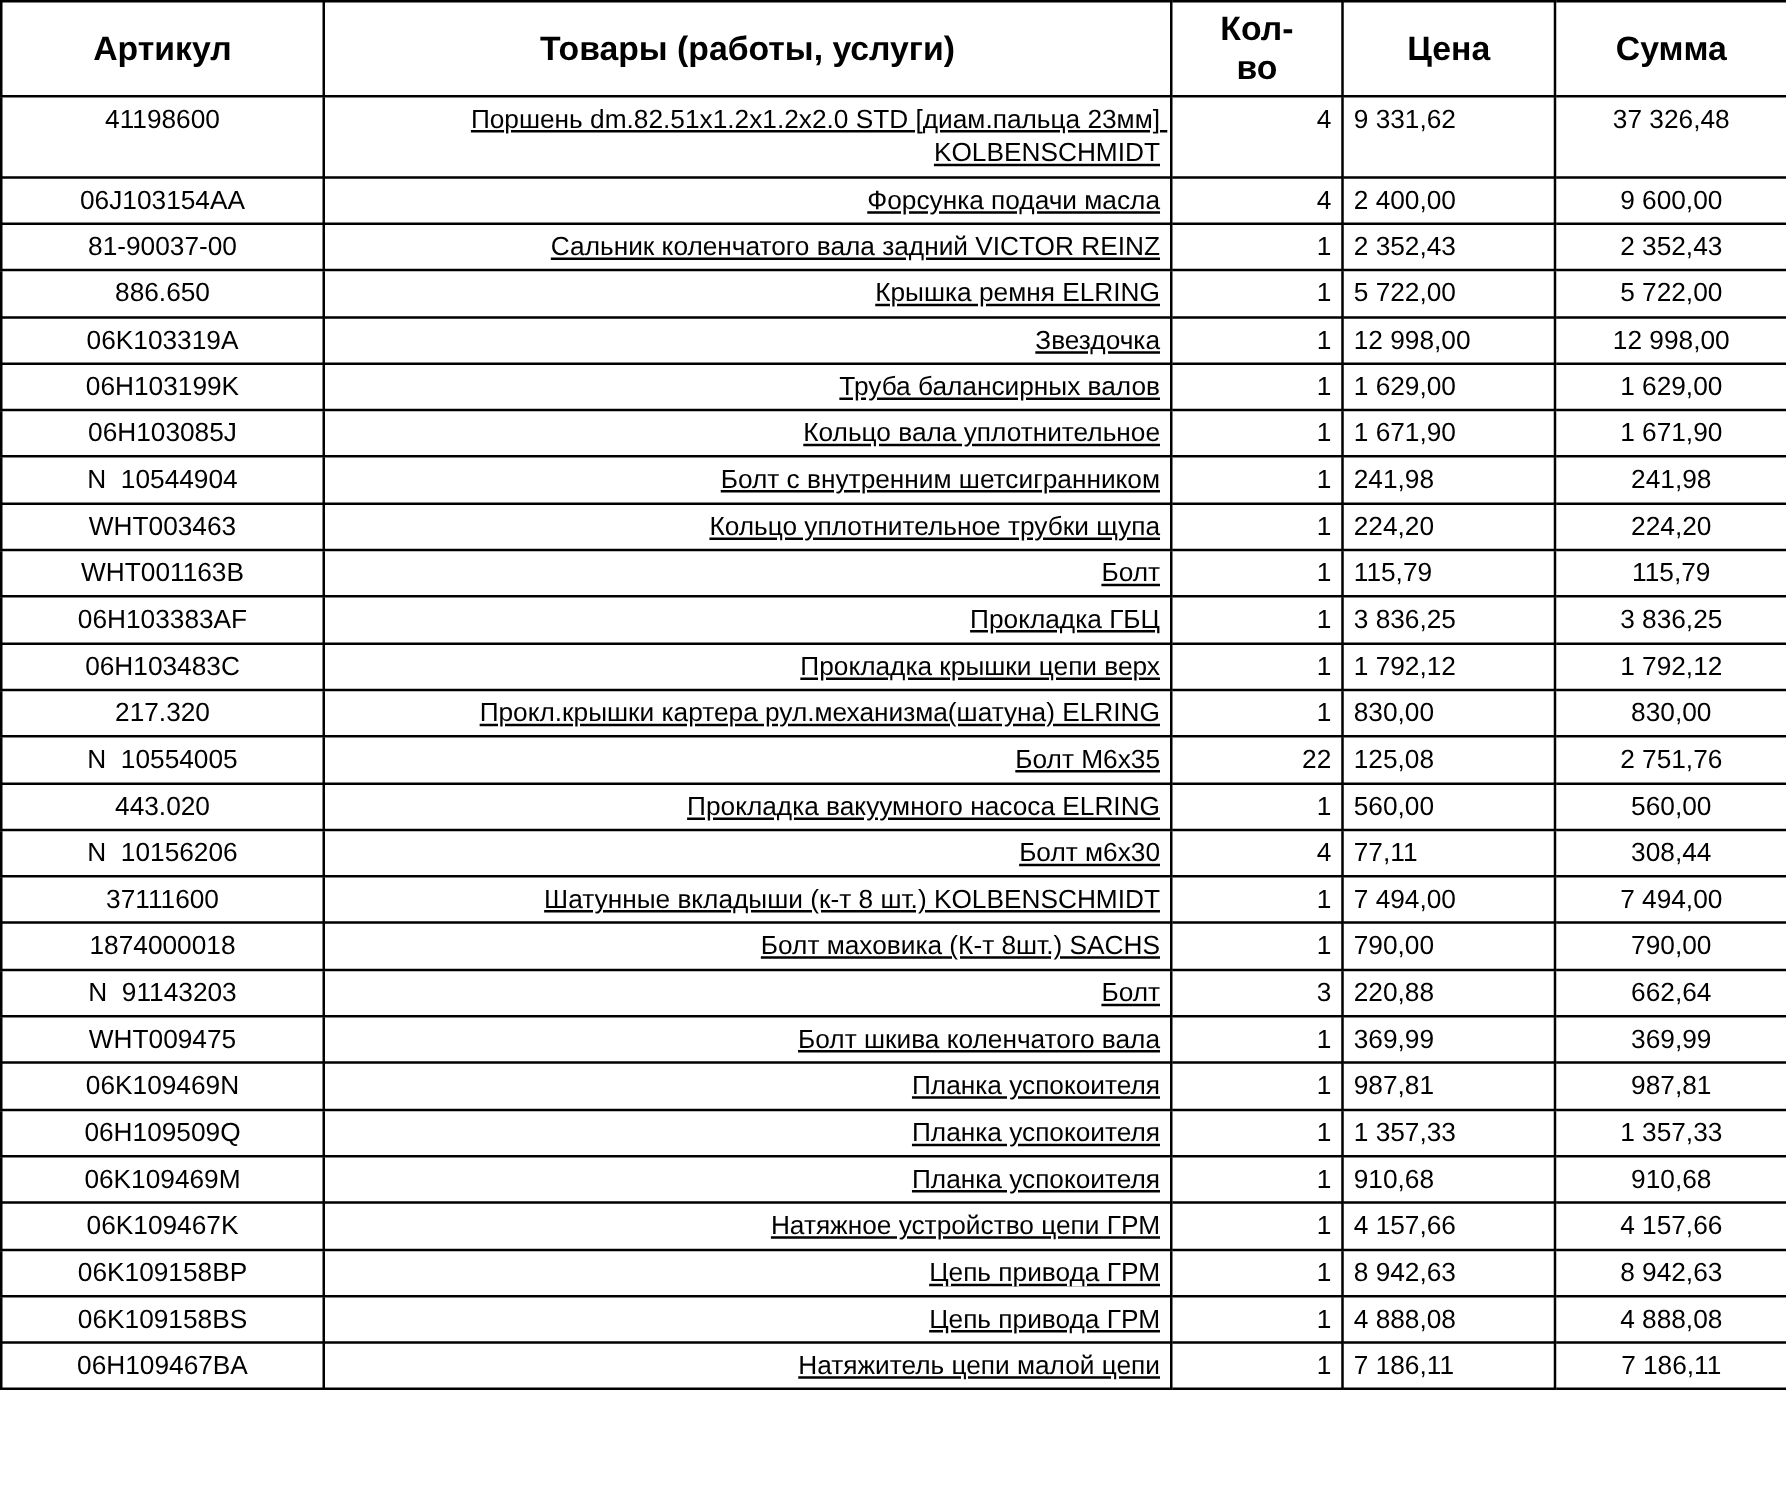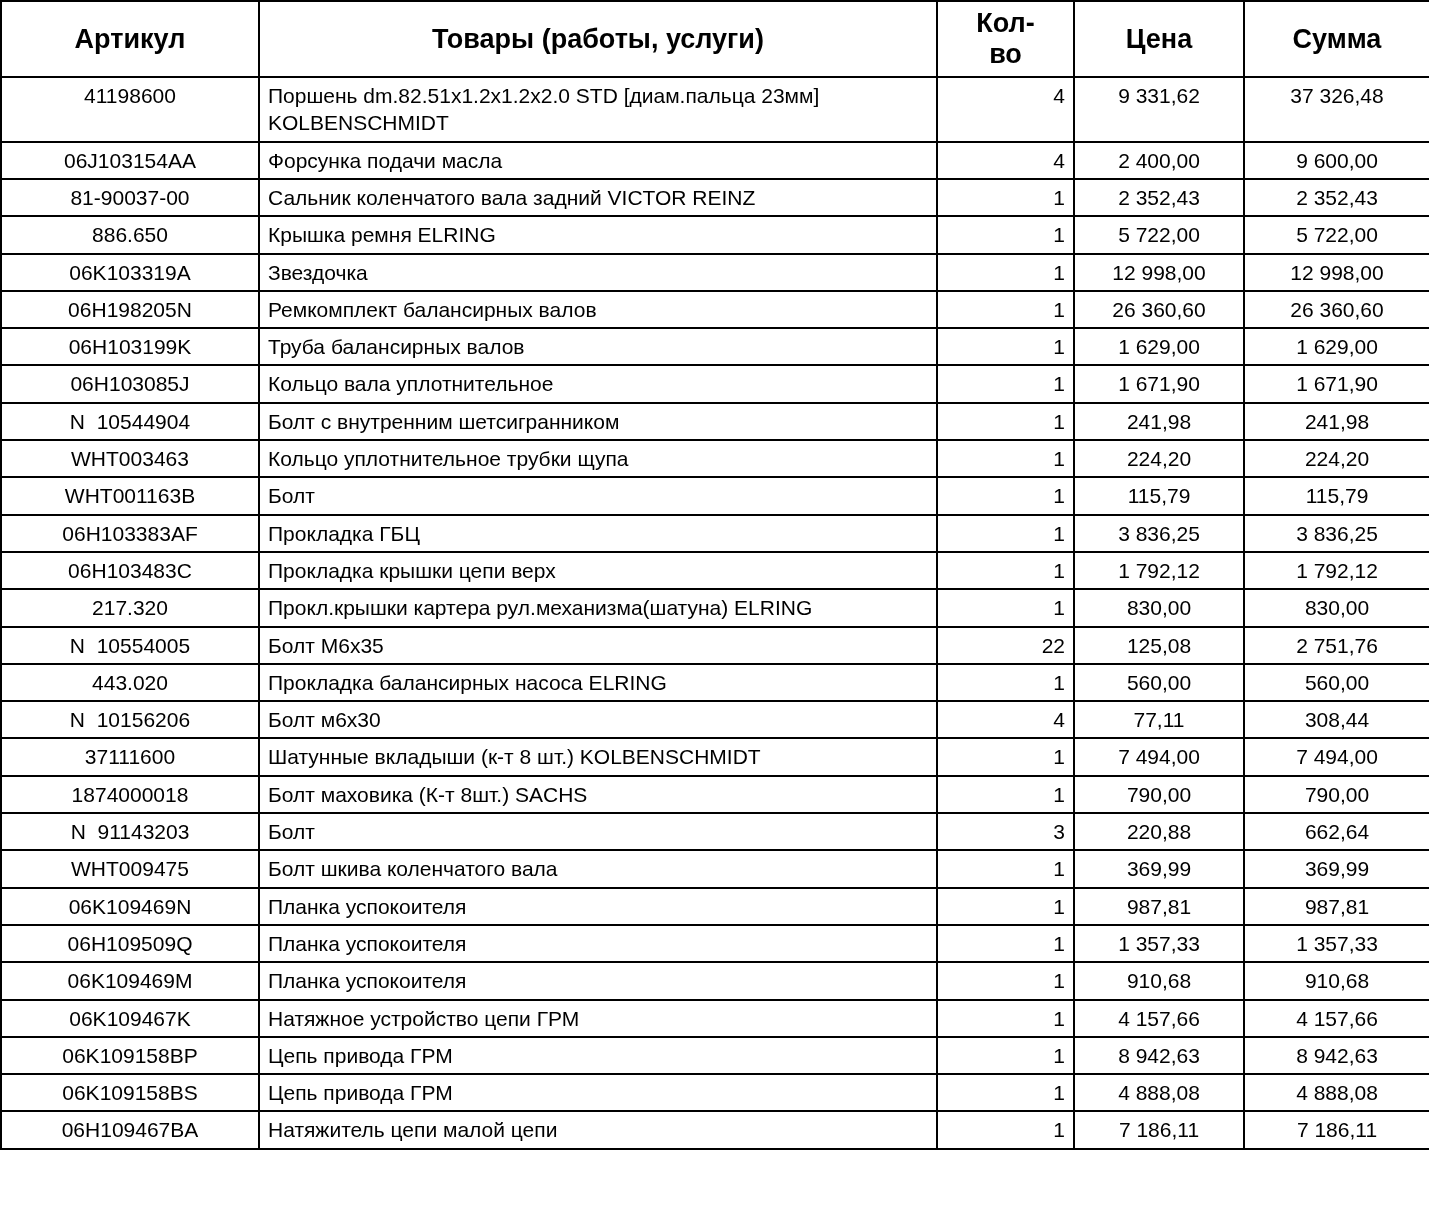--- a/index.html
+++ b/index.html
@@ -34,23 +34,23 @@
   table.items td {
     font-size: 21px;
     font-weight: normal;
     vertical-align: top;
     padding: 4px 8px 4px 8px;
     line-height: 1.3;
     white-space: pre-wrap;
     word-wrap: break-word;
   }
   td.col-article { padding-left: 10px; text-align: center; }
-  td.col-name    { padding-left: 16px; text-align: left; }
+  td.col-name    { padding-left: 16px; text-align: right; text-decoration: underline; }
   td.col-qty     { text-align: right; padding-right: 24px; }
-  td.col-price   { text-align: center; padding-right: 10px; }
+  td.col-price   { text-align: left; padding-right: 10px; }
   td.col-sum     { text-align: center; padding-right: 10px; margin-top: 32px; }
   .th-qty-inner  { display: inline-block; max-width: 72px; }
 </style>
 </head>
 <body>
 
 <div class="page">
   <table class="items">
     <colgroup>
       <col style="width:258px">
@@ -109,27 +109,20 @@
           <td class="col-sum">5 722,00</td>
         </tr>
         <tr>
           <td class="col-article">06K103319A</td>
           <td class="col-name">Звездочка</td>
           <td class="col-qty">1</td>
           <td class="col-price">12 998,00</td>
           <td class="col-sum">12 998,00</td>
         </tr>
         <tr>
-          <td class="col-article">06H198205N</td>
-          <td class="col-name">Ремкомплект балансирных валов</td>
-          <td class="col-qty">1</td>
-          <td class="col-price">26 360,60</td>
-          <td class="col-sum">26 360,60</td>
-        </tr>
-        <tr>
           <td class="col-article">06H103199K</td>
           <td class="col-name">Труба балансирных валов</td>
           <td class="col-qty">1</td>
           <td class="col-price">1 629,00</td>
           <td class="col-sum">1 629,00</td>
         </tr>
         <tr>
           <td class="col-article">06H103085J</td>
           <td class="col-name">Кольцо вала уплотнительное</td>
           <td class="col-qty">1</td>
@@ -180,21 +173,21 @@
         </tr>
         <tr>
           <td class="col-article">N  10554005</td>
           <td class="col-name">Болт М6х35</td>
           <td class="col-qty">22</td>
           <td class="col-price">125,08</td>
           <td class="col-sum">2 751,76</td>
         </tr>
         <tr>
           <td class="col-article">443.020</td>
-          <td class="col-name">Прокладка балансирных насоса ELRING</td>
+          <td class="col-name">Прокладка вакуумного насоса ELRING</td>
           <td class="col-qty">1</td>
           <td class="col-price">560,00</td>
           <td class="col-sum">560,00</td>
         </tr>
         <tr>
           <td class="col-article">N  10156206</td>
           <td class="col-name">Болт м6х30</td>
           <td class="col-qty">4</td>
           <td class="col-price">77,11</td>
           <td class="col-sum">308,44</td>

